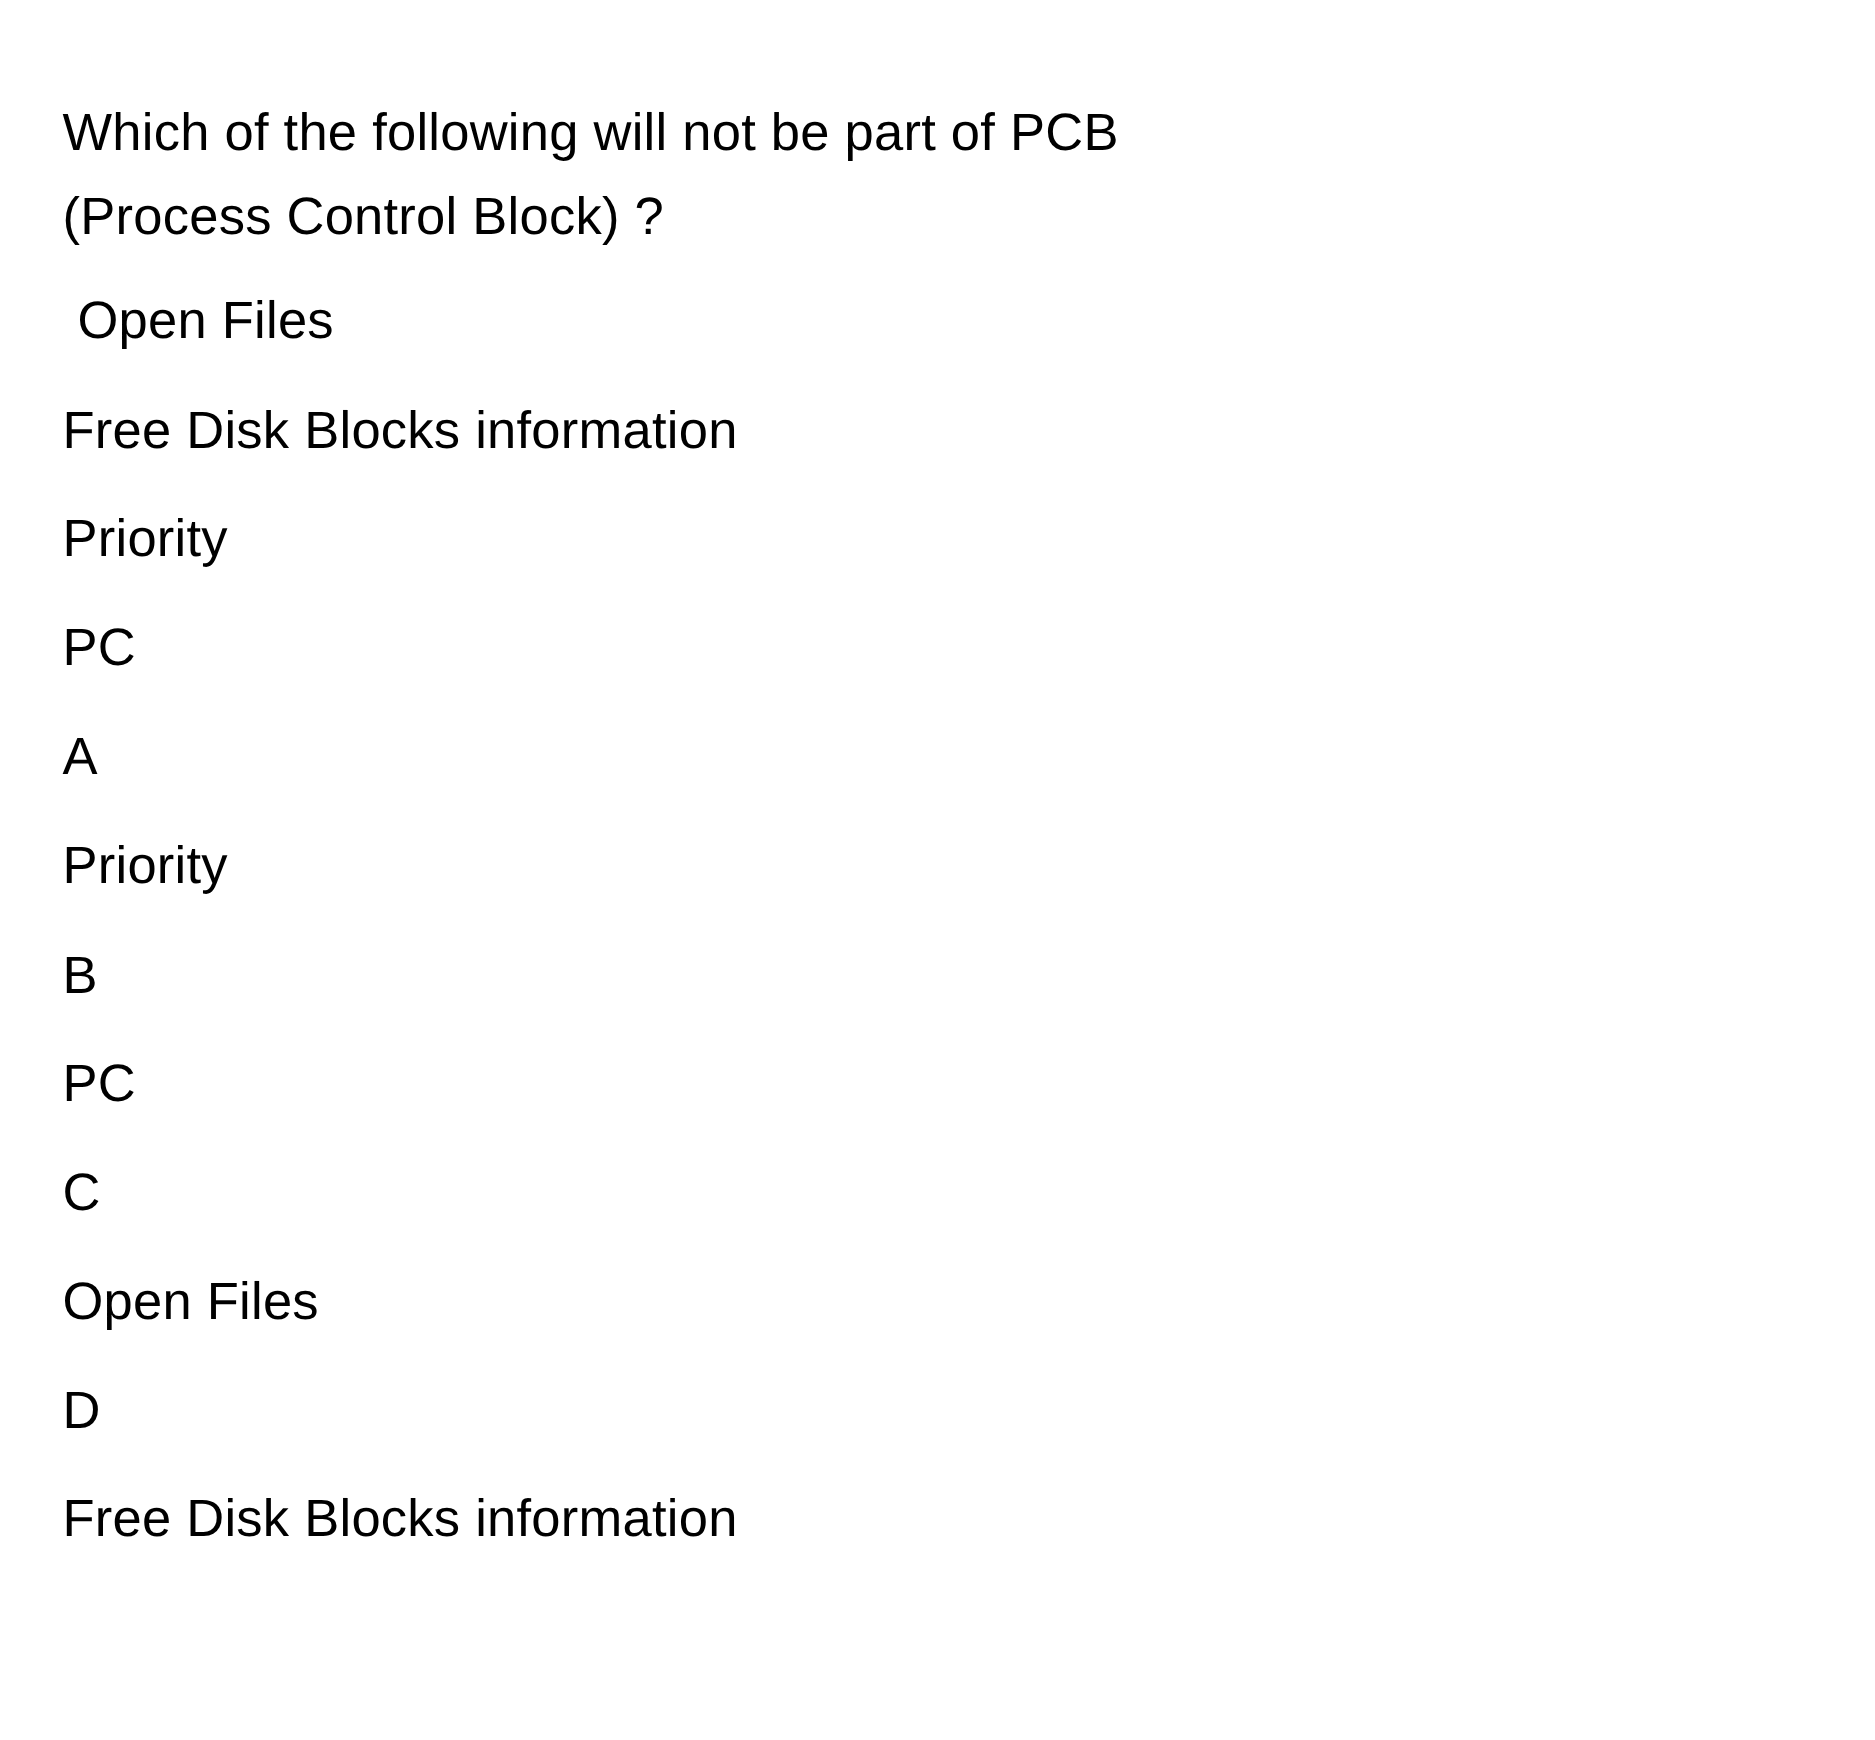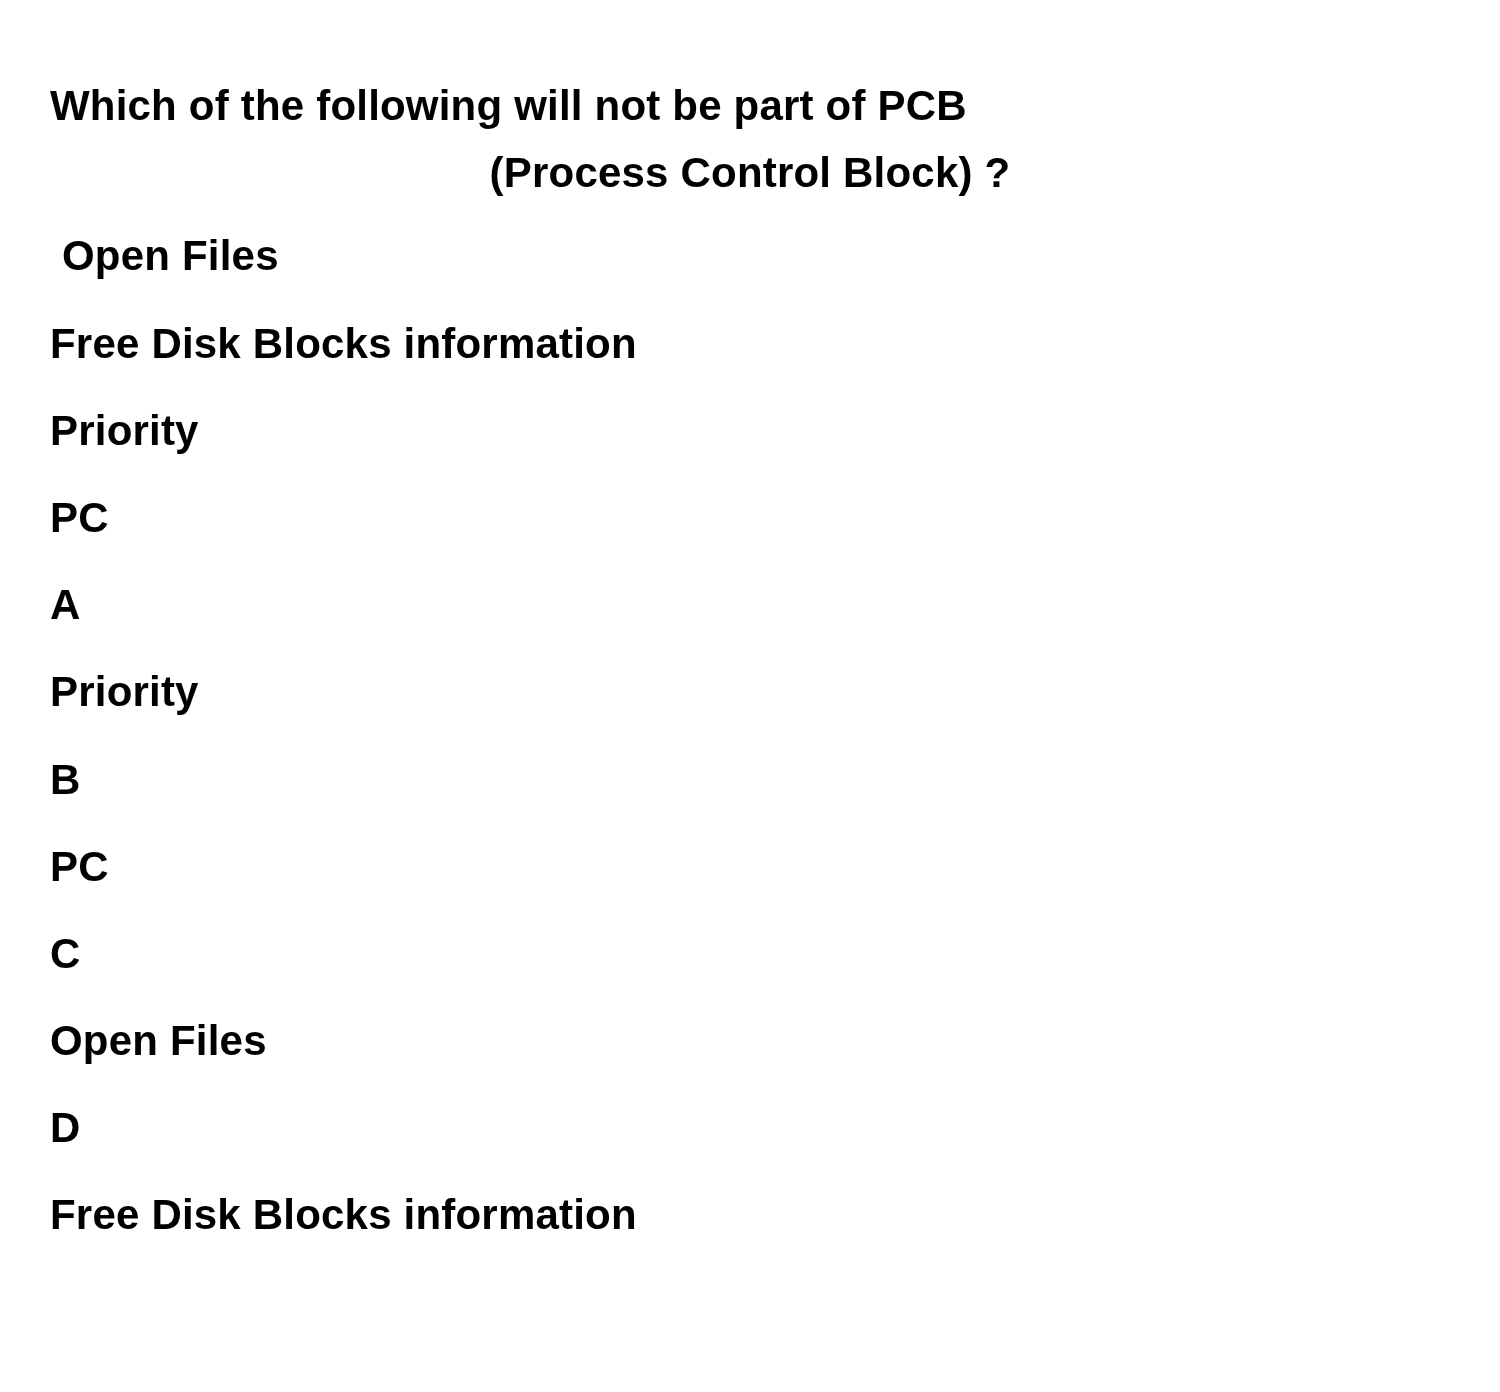--- a/index.html
+++ b/index.html
@@ -16,28 +16,26 @@
     }
     .container {
       padding-top: 72px;
       padding-left: 50px;
       padding-right: 50px;
     }
     .text-line {
       font-size: 42px;
       line-height: 1.6;
       letter-spacing: 0.2px;
-      font-weight: bold;
     }
     .question-line1 {
       margin-bottom: 0px;
     }
     .question-line2 {
       margin-bottom: 16px;
-      text-align: center;
     }
     .item-line {
       margin-bottom: 20px;
     }
     .indent {
       padding-left: 12px;
     }
     .option-group {
       margin-top: 18px;
     }

